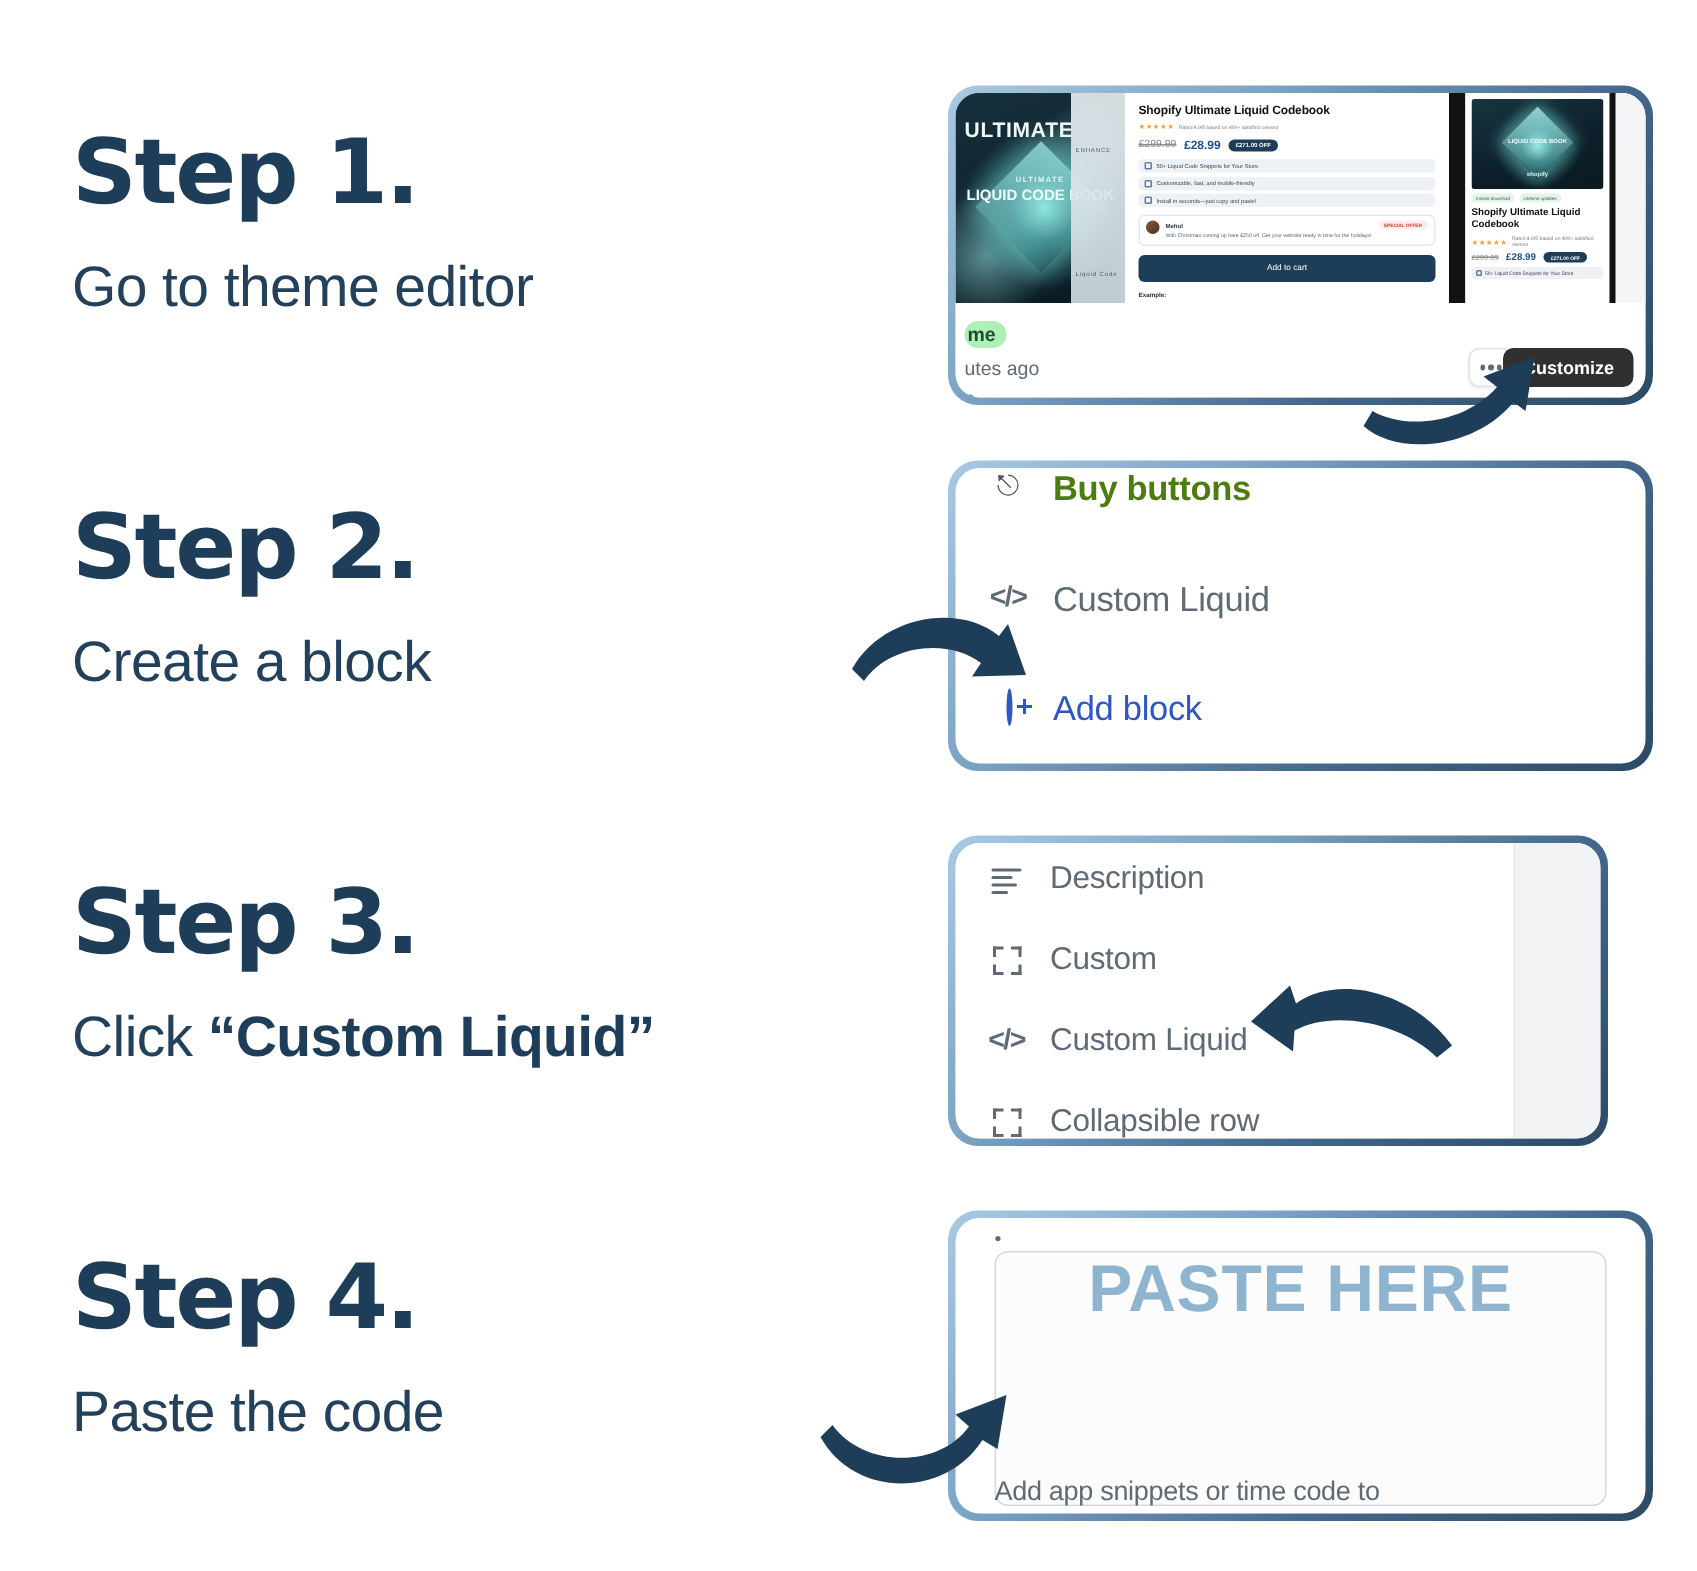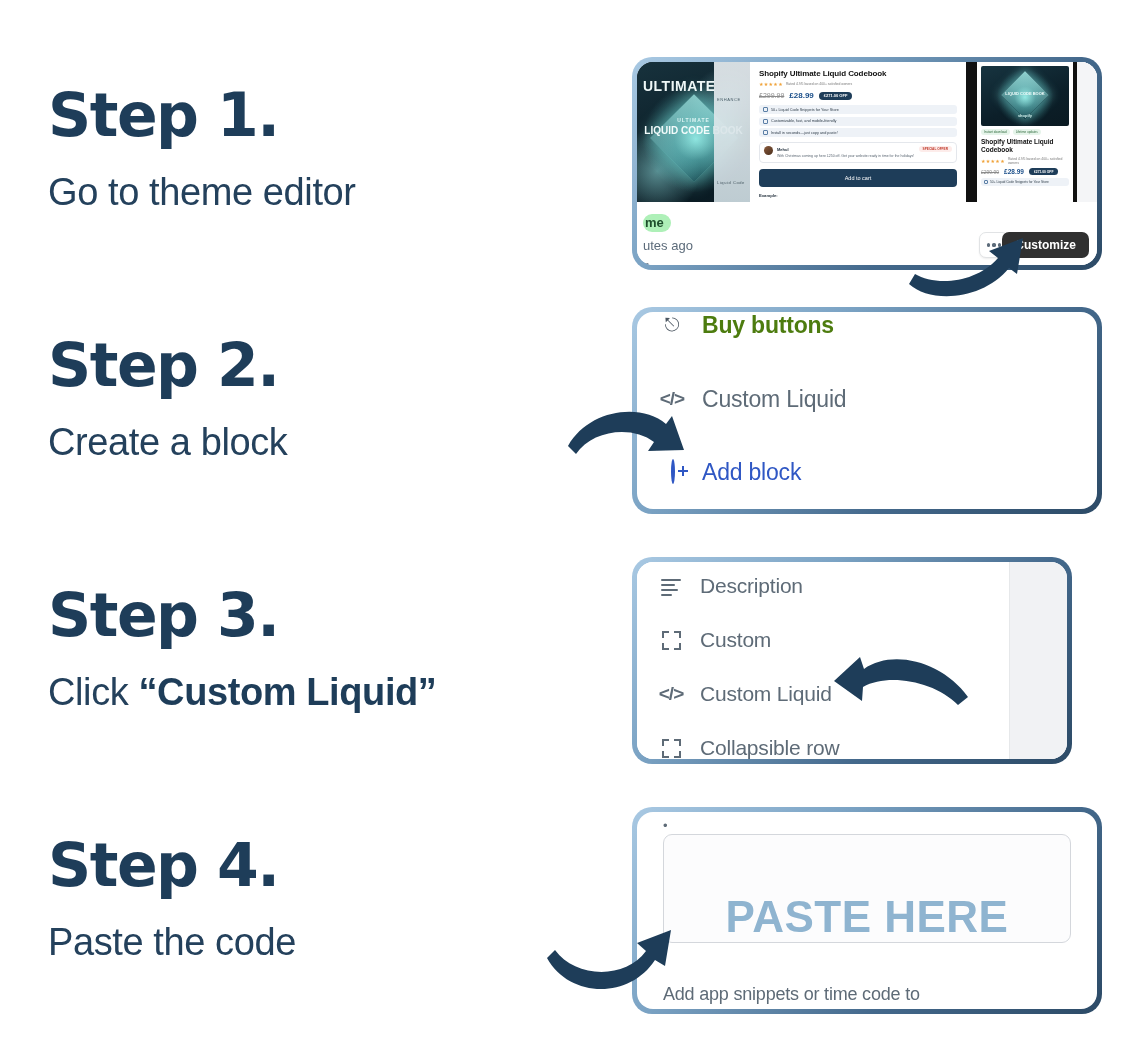--- a/index.html
+++ b/index.html
@@ -159,23 +159,23 @@
   .ic-frame i{ position:absolute; width:7px;height:7px; border:2.2px solid #5e6b77;}
   .ic-frame i:nth-child(1){ left:0; top:0; border-right:0; border-bottom:0;}
   .ic-frame i:nth-child(2){ right:0; top:0; border-left:0; border-bottom:0;}
   .ic-frame i:nth-child(3){ left:0; bottom:0; border-right:0; border-top:0;}
   .ic-frame i:nth-child(4){ right:0; bottom:0; border-left:0; border-top:0;}
   .ic-code{ font-size:19px; font-weight:600; color:#5e6b77; letter-spacing:-1px;}
 
   
   #card4 { left: 632px; top: 807px; width: 470px; height: 207px; }
   .c4-label{ position:absolute; left:26px; top:6px; font-size:13px; color:#5e6b77;}
-  .c4-box{ position:absolute; left:26px; right:26px; top:22px; height:109px;
+  .c4-box{ position:absolute; left:26px; right:26px; top:22px; height:170px;
     border:1.5px solid #d4d7dc; border-radius:9px; background:#fcfcfd;
-    display:flex; align-items:flex-end; justify-content:center;}
+    display:flex; align-items:flex-start; justify-content:center;}
   .c4-paste{ font-size:44px; font-weight:700; color:#8fb4d0; letter-spacing:.5px;}
   .c4-help{ position:absolute; left:26px; right:14px; top:172px; font-size:18px; color:#5e6b77; letter-spacing:-.2px; white-space:nowrap; overflow:hidden;}
 
   
   .arrow{ position:absolute; pointer-events:none; }
   #arrow1{ left:905px; top:222px; width:145px; height:75px; }
   #arrow2{ left:566px; top:400px; width:125px; height:70px; }
   #arrow3{ left:830px; top:645px; width:140px; height:68px; }
   #arrow4{ left:543px; top:918px; width:145px; height:75px; }
 </style>

